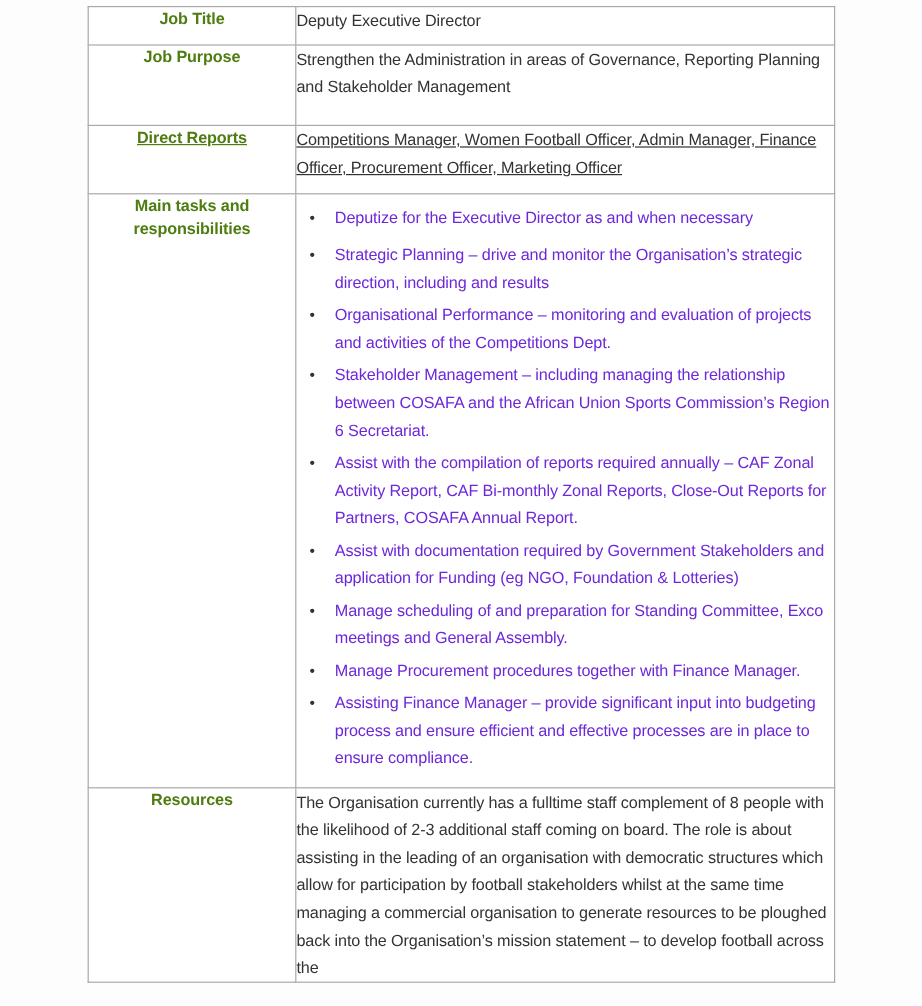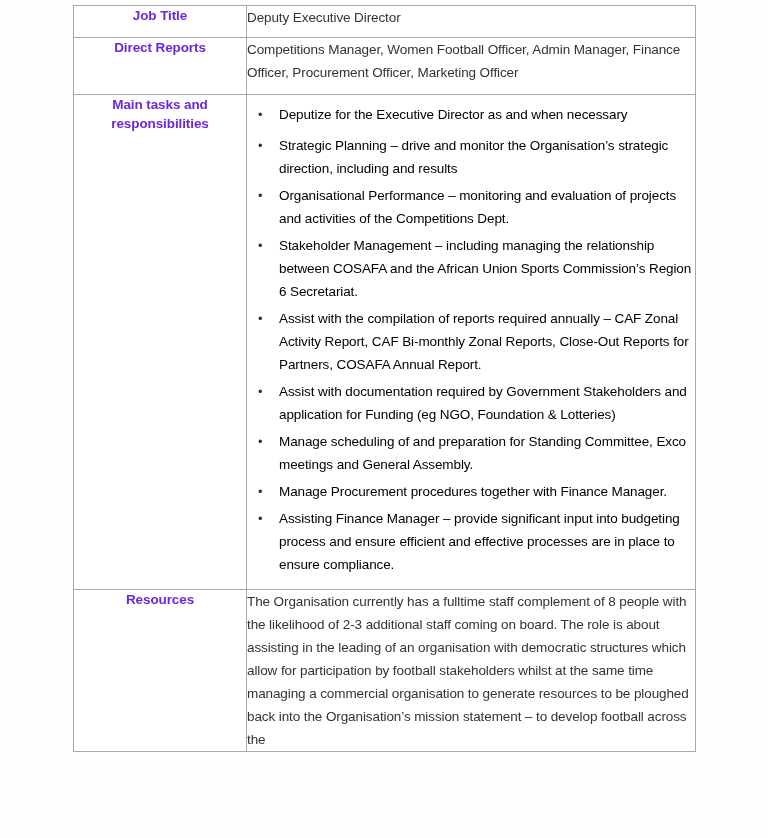--- a/index.html
+++ b/index.html
@@ -37,21 +37,21 @@
     border: 1px solid #a9a9a9;
     vertical-align: top;
     padding: 0;
     background: #ffffff;
   }
 
   .label-cell {
     text-align: center;
     font-weight: bold;
     font-size: 13.5px;
-    color: #6d28d9;
+    color: #4d7c0f;
     padding: 7px 6px 6px 6px;
     line-height: 19px;
     letter-spacing: -0.1px;
   }
   .value-cell {
     font-size: 13.5px;
     color: #333333;
     padding: 7px 10px 6px 9px;
     line-height: 23px;
     letter-spacing: -0.1px;
@@ -60,37 +60,37 @@
     margin: 0;
   }
   .value-cell.tight {
     line-height: 23px;
   }
 
   
   .row-jobtitle td  { height: 31px; }
   .row-jobpurpose td { height: 66px; }
   .row-supervisor td { height: 45px; }
-  .row-reports td   { height: 56px; }
+  .row-reports td   { height: 56px; text-decoration: underline; }
   .row-tasks td     { height: 494px; }
   .row-resources td { height: 141px; }
 
   
   ul.tasks {
     margin: 0;
     padding: 0;
     list-style: none;
   }
   ul.tasks li {
     position: relative;
     padding-left: 32px;
     margin: 4px 0 0 0;
     font-size: 13.5px;
     line-height: 23px;
-    color: #000000;
+    color: #6d28d9;
   }
   ul.tasks li::before {
     content: "\2022";
     position: absolute;
     left: 11px;
     top: 0;
     font-size: 13px;
     color: #333333;
     line-height: 23px;
   }
@@ -127,20 +127,24 @@
       <col class="c1">
       <col class="c2">
     </colgroup>
     <tbody>
 
       <tr class="row-jobtitle">
         <td class="label-cell">Job Title</td>
         <td class="value-cell">Deputy Executive Director</td>
       </tr>
 
+      <tr class="row-jobpurpose">
+        <td class="label-cell">Job Purpose</td>
+        <td class="value-cell">Strengthen the Administration in areas of Governance, Reporting Planning and Stakeholder Management</td>
+      </tr>
 
 
       <tr class="row-reports">
         <td class="label-cell">Direct Reports</td>
         <td class="value-cell">Competitions Manager, Women Football Officer, Admin Manager, Finance Officer, Procurement Officer, Marketing Officer</td>
       </tr>
 
       <tr class="row-tasks">
         <td class="label-cell">Main tasks and responsibilities</td>
         <td class="value-cell tight">

